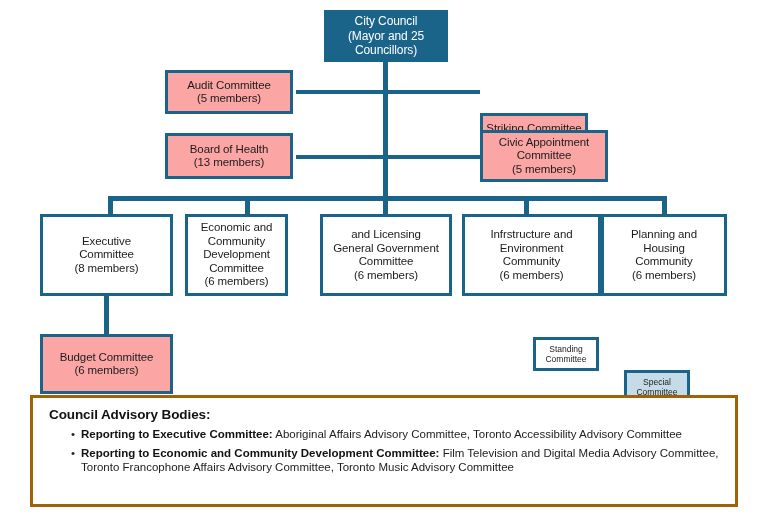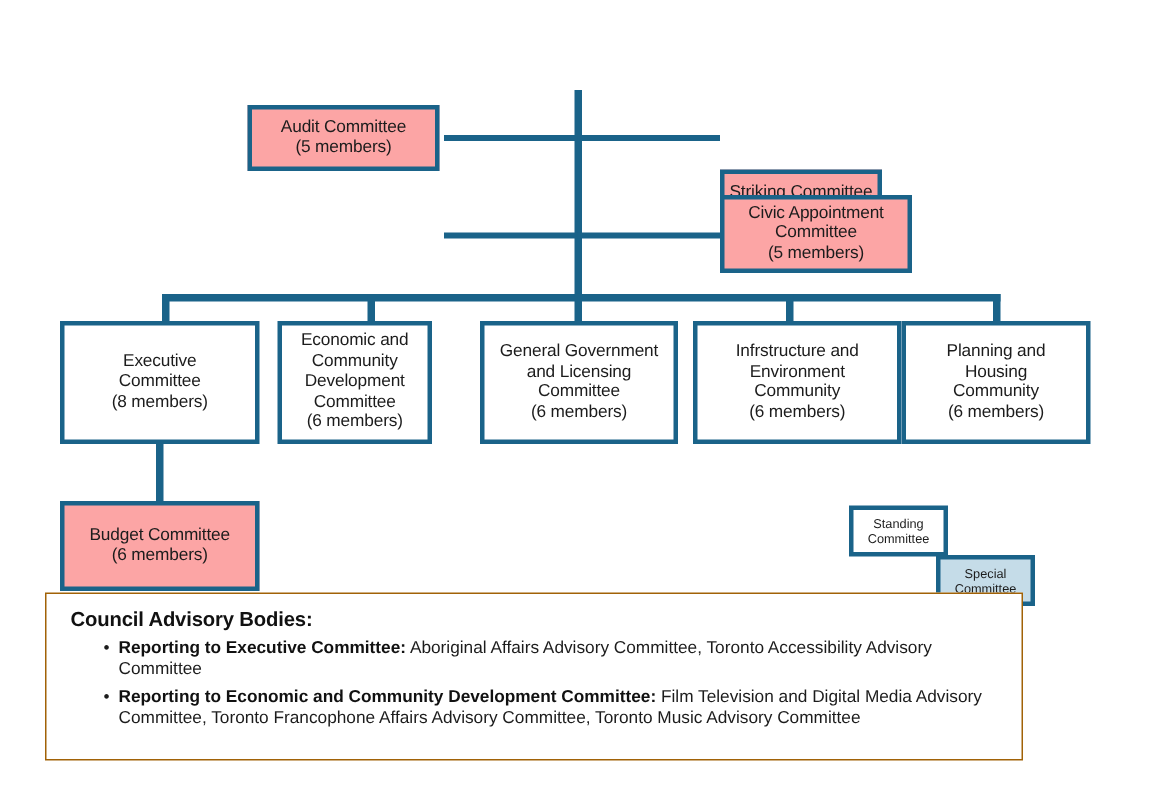--- a/index.html
+++ b/index.html
@@ -71,24 +71,24 @@
     color: #1c1c1c;
   }
   .legend-box.standing { background: #ffffff; }
   .legend-box.special  { background: #c5dce8; margin-top: 33px; }
 
   
   #advisory {
     position: absolute;
     left: 30px;
     top: 395px;
-    width: 652px;
+    width: 708px;
     height: 112px;
     box-sizing: border-box;
-    border: 1px solid #a16207;
+    border: 3px solid #a16207;
     background: #ffffff;
     padding: 9px 12px 6px 16px;
   }
   #advisory h2 {
     margin: 0 0 5px 0;
     font-size: 13.5px;
     font-weight: bold;
     color: #111111;
     letter-spacing: -0.1px;
   }
@@ -130,35 +130,48 @@
   <div class="line" style="left:108px; top:196px; width:559px; height:5px;"></div>
 
   <div class="line" style="left:108px; top:196px; width:5px; height:18px;"></div>
   <div class="line" style="left:245px; top:196px; width:5px; height:18px;"></div>
   <div class="line" style="left:383px; top:196px; width:5px; height:18px;"></div>
   <div class="line" style="left:524px; top:196px; width:5px; height:18px;"></div>
   <div class="line" style="left:662px; top:196px; width:5px; height:18px;"></div>
 
   <div class="line" style="left:104px; top:296px; width:5px; height:40px;"></div>
 
+  <div class="box root" style="left:324px; top:10px; width:124px; height:52px;">
+    <div class="inner">
+      <div>City Council</div>
+      <div>(Mayor and 25</div>
+      <div>Councillors)</div>
+    </div>
+  </div>
 
   <div class="box special" style="left:165px; top:70px; width:128px; height:44px;">
     <div class="inner">
       <div>Audit Committee</div>
       <div>(5 members)</div>
     </div>
   </div>
 
   <div class="box special" style="left:480px; top:70px; width:108px; height:44px;margin-top:43px;">
     <div class="inner">
       <div>Striking Committee</div>
       <div>(5 members)</div>
     </div>
   </div>
 
+  <div class="box special" style="left:165px; top:133px; width:128px; height:46px;">
+    <div class="inner">
+      <div>Board of Health</div>
+      <div>(13 members)</div>
+    </div>
+  </div>
 
   <div class="box special" style="left:480px; top:130px; width:128px; height:52px;">
     <div class="inner">
       <div>Civic Appointment</div>
       <div>Committee</div>
       <div>(5 members)</div>
     </div>
   </div>
 
   <div class="box standing" style="left:40px; top:214px; width:133px; height:82px;">
@@ -174,22 +187,22 @@
       <div>Economic and</div>
       <div>Community</div>
       <div>Development</div>
       <div>Committee</div>
       <div>(6 members)</div>
     </div>
   </div>
 
   <div class="box standing" style="left:320px; top:214px; width:132px; height:82px;">
     <div class="inner">
+      <div>and Licensing</div>
       <div>General Government</div>
-      <div>and Licensing</div>
       <div>Committee</div>
       <div>(6 members)</div>
     </div>
   </div>
 
   <div class="box standing" style="left:462px; top:214px; width:139px; height:82px;">
     <div class="inner">
       <div>Infrstructure and</div>
       <div>Environment</div>
       <div>Community</div>
@@ -206,21 +219,21 @@
     </div>
   </div>
 
   <div class="box special" style="left:40px; top:334px; width:133px; height:60px;">
     <div class="inner">
       <div>Budget Committee</div>
       <div>(6 members)</div>
     </div>
   </div>
 
-  <div class="legend-box standing" style="left:566px; top:337px; width:66px; height:34px;">
+  <div class="legend-box standing" style="left:533px; top:337px; width:66px; height:34px;">
     <div class="inner">
       <div>Standing</div>
       <div>Committee</div>
     </div>
   </div>
 
   <div class="legend-box special" style="left:624px; top:337px; width:66px; height:34px;">
     <div class="inner">
       <div>Special</div>
       <div>Committee</div>

